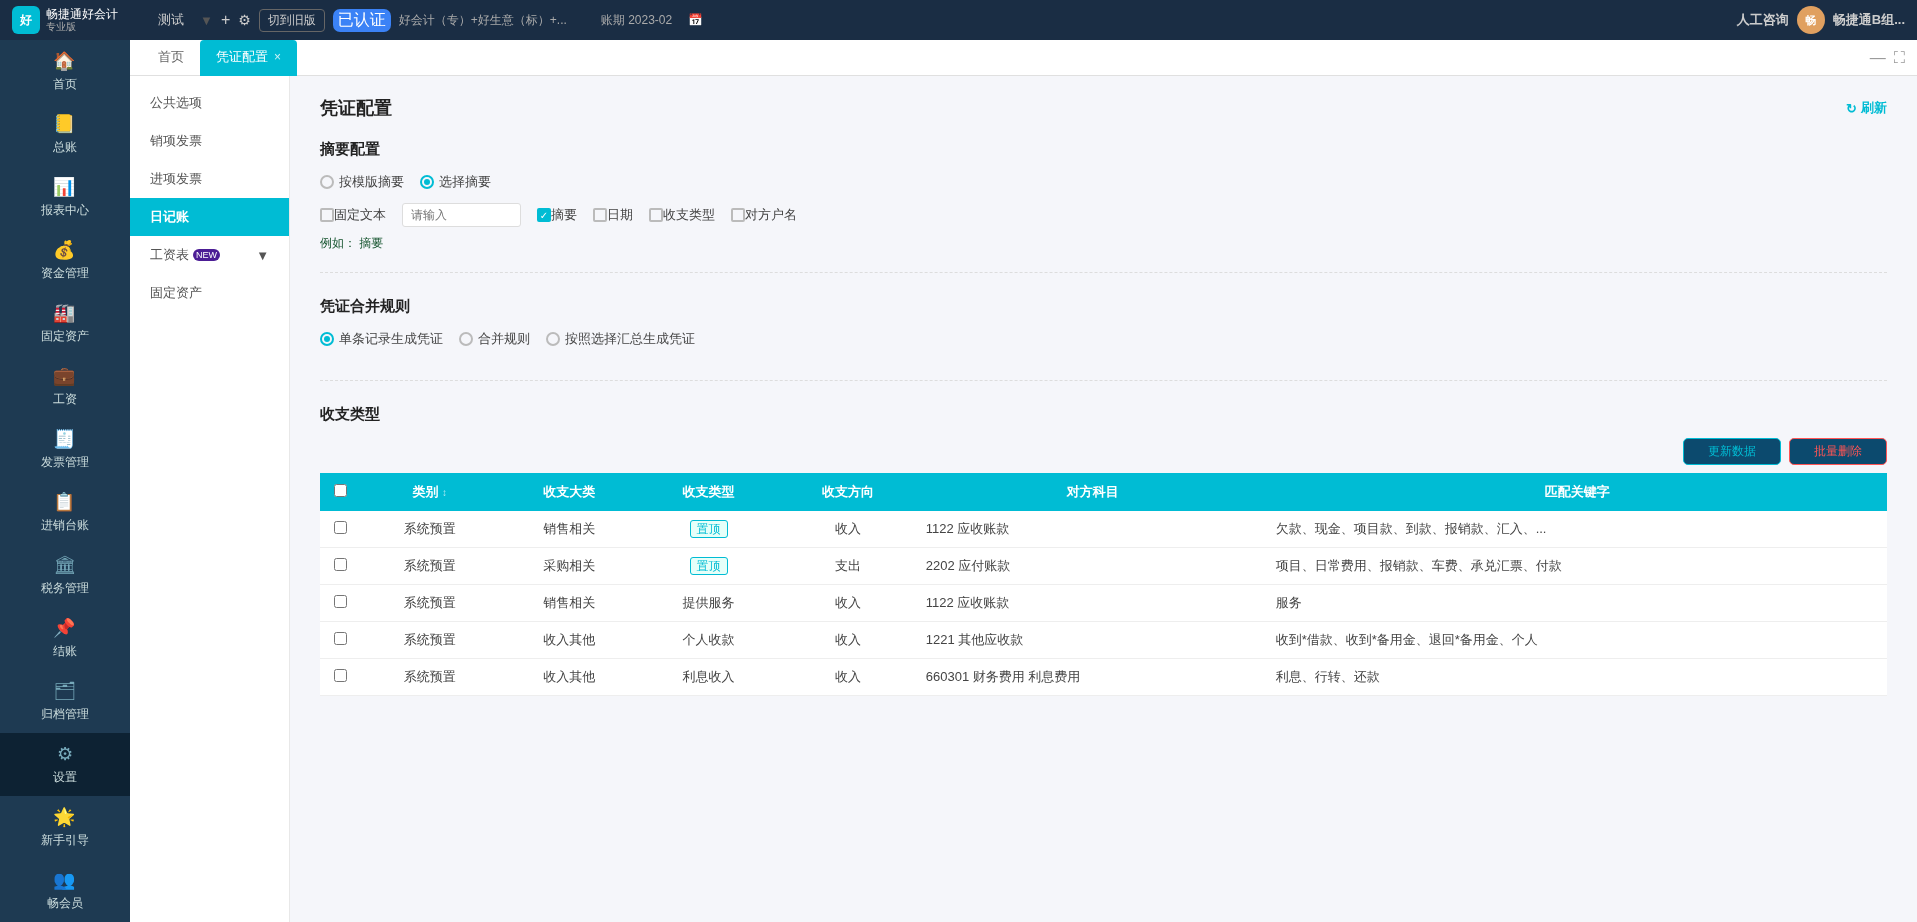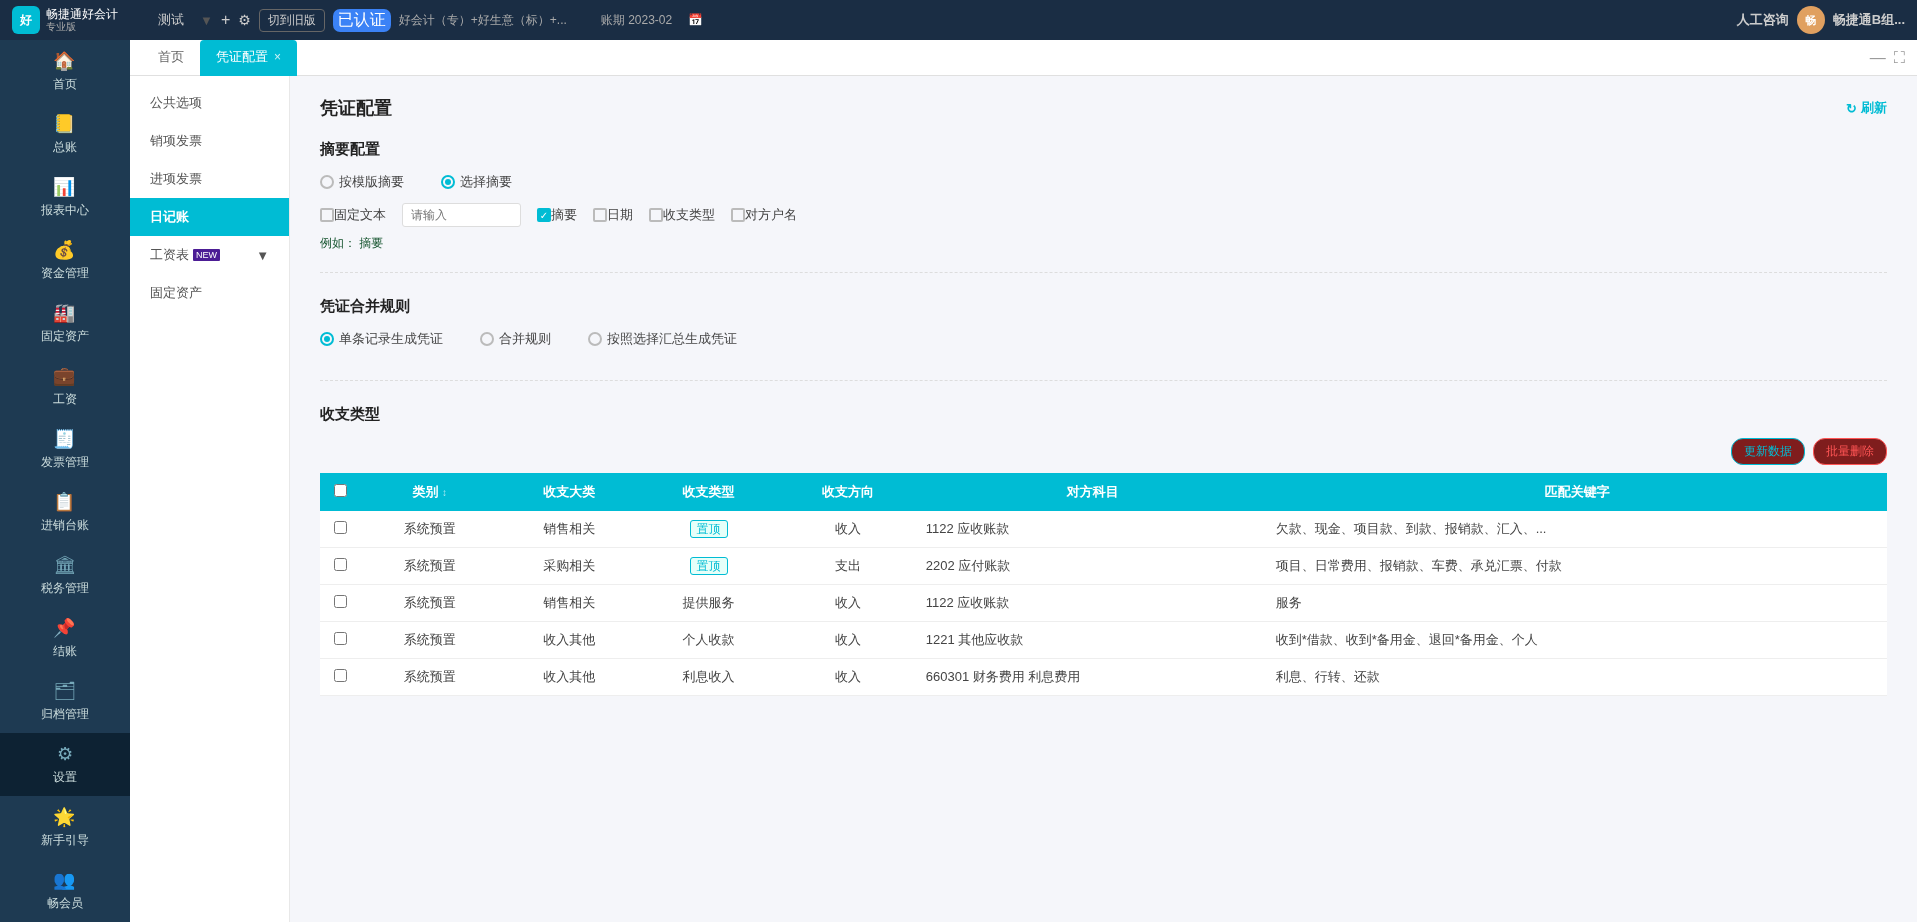--- a/index.html
+++ b/index.html
@@ -45,47 +45,47 @@
     
     .page-content { flex: 1; overflow-y: auto; background: #f5f6fa; }
 
     
     .inner-layout { display: flex; height: 100%; }
 
     
     .left-nav { width: 160px; background: white; border-right: 1px solid #e8e8e8; padding: 8px 0; flex-shrink: 0; }
     .left-nav-item { padding: 10px 20px; font-size: 13px; color: #555; cursor: pointer; display: flex; align-items: center; justify-content: space-between; }
     .left-nav-item.active { background: #00bcd4; color: white; font-weight: bold; }
-    .new-badge { background: #4c1d95; color: white; font-size: 9px; border-radius: 1px; padding: 1px 3px; margin-left: 4px; }
+    .new-badge { background: #4c1d95; color: white; font-size: 9px; border-radius: 6px; padding: 1px 3px; margin-left: 4px; }
 
     
     .config-panel { flex: 1; padding: 20px 30px; overflow-y: auto; }
     .page-title { font-size: 18px; font-weight: bold; color: #222; margin-bottom: 20px; display: flex; align-items: center; justify-content: space-between; }
     .refresh-btn { font-size: 13px; color: #00bcd4; cursor: pointer; display: flex; align-items: center; gap: 4px; }
 
     .section { margin-bottom: 24px; border-bottom: 1px dashed #ddd; padding-bottom: 20px; }
     .section-title { font-size: 15px; font-weight: bold; color: #222; margin-bottom: 14px; }
 
-    .radio-group { display: flex; gap: 37px; align-items: center; margin-bottom: 12px; }
+    .radio-group { display: flex; gap: 16px; align-items: center; margin-bottom: 12px; }
     .radio-item { display: flex; align-items: center; gap: 5px; font-size: 13px; color: #444; cursor: pointer; }
     .radio-circle { width: 14px; height: 14px; border-radius: 50%; border: 2px solid #bbb; display: flex; align-items: center; justify-content: center; }
     .radio-circle.checked { border-color: #00bcd4; }
     .radio-circle.checked::after { content: ''; width: 6px; height: 6px; border-radius: 50%; background: #00bcd4; }
 
     .checkbox-row { display: flex; align-items: center; gap: 16px; margin-bottom: 8px; flex-wrap: wrap; }
     .checkbox-item { display: flex; align-items: center; font-size: 13px; color: #444; cursor: pointer; }
     .checkbox-box { width: 14px; height: 14px; border: 2px solid #bbb; border-radius: 2px; display: flex; align-items: center; justify-content: center; }
     .checkbox-box.checked { background: #00bcd4; border-color: #00bcd4; color: white; font-size: 10px; }
     .text-input { border: 1px solid #ddd; border-radius: 3px; padding: 4px 8px; font-size: 12px; color: #999; width: 119px; }
     .example-text { color: #14532d; font-size: 12px; margin-top: 8px; }
 
     
     .table-section { }
     .table-actions { display: flex; justify-content: flex-end; gap: 8px; margin-bottom: 8px; }
-    .action-btn { border: 1px solid #00bcd4; color: #00bcd4; background: #7f1d1d; border-radius: 12px; padding: 4px 12px; font-size: 12px; cursor: pointer; }
+    .action-btn { border: 1px solid #00bcd4; color: #00bcd4; background: #0c4a6e; border-radius: 5px; padding: 4px 24px; font-size: 12px; cursor: pointer; }
     .action-btn.danger { border-color: #ff5555; color: #ff5555; }
     .table-wrap { overflow-x: auto; }
     table { width: 100%; border-collapse: collapse; }
     thead th { background: #00bcd4; color: white; font-size: 13px; padding: 10px 8px; text-align: center; white-space: nowrap; }
     thead th:first-child { width: 40px; }
     tbody td { border-bottom: 1px solid #eee; padding: 9px 8px; font-size: 13px; color: #444; text-align: center; background: white; }
     .status-tag { background: #e6fff9; color: #00bcd4; border: 1px solid #00bcd4; border-radius: 3px; padding: 1px 6px; font-size: 12px; }
     .sort-icon { font-size: 10px; color: rgba(255,255,255,0.7); }
   </style>
 </head>

